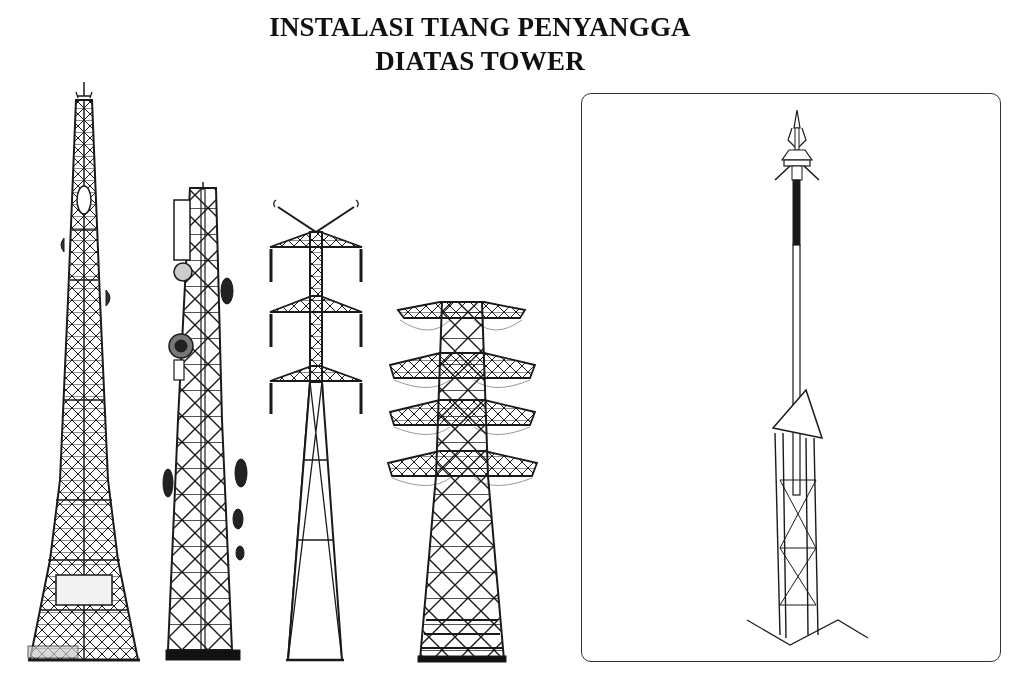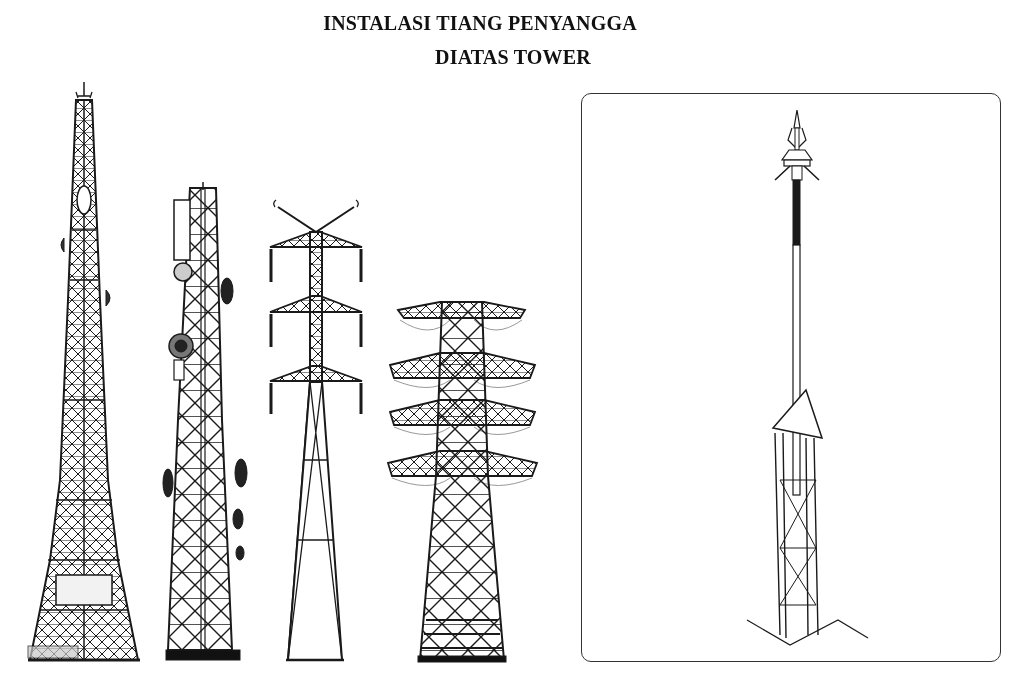--- a/index.html
+++ b/index.html
@@ -1,19 +1,19 @@
 <!DOCTYPE html>
 <html><head>
 <meta charset="utf-8">
 <style>
   html,body{margin:0;padding:0;background:#ffffff;}
   body{width:1024px;height:683px;position:relative;overflow:hidden;font-family:"Liberation Serif","DejaVu Serif",serif;}
-  .title{position:absolute;left:0;width:960px;text-align:center;font-weight:bold;color:#111;font-size:20px;letter-spacing:0.2px;}
+  .title{position:absolute;left:0;width:960px;text-align:center;font-weight:bold;color:#111;font-size:27px;letter-spacing:0.2px;}
   .t1{top:12px;}
-  .t2{top:46px;margin-left:33px;}
+  .t2{top:46px;}
   .panel{position:absolute;left:581px;top:93px;width:420px;height:569px;border:1.6px solid #333;border-radius:10px;box-sizing:border-box;background:#fff;}
   svg{position:absolute;left:0;top:0;}
 </style>
 </head>
 <body>
 
 <div class="title t1">INSTALASI TIANG PENYANGGA</div>
 <div class="title t2">DIATAS TOWER</div>
 
 <svg width="1024" height="683" stroke="#1a1a1a" fill="none">

